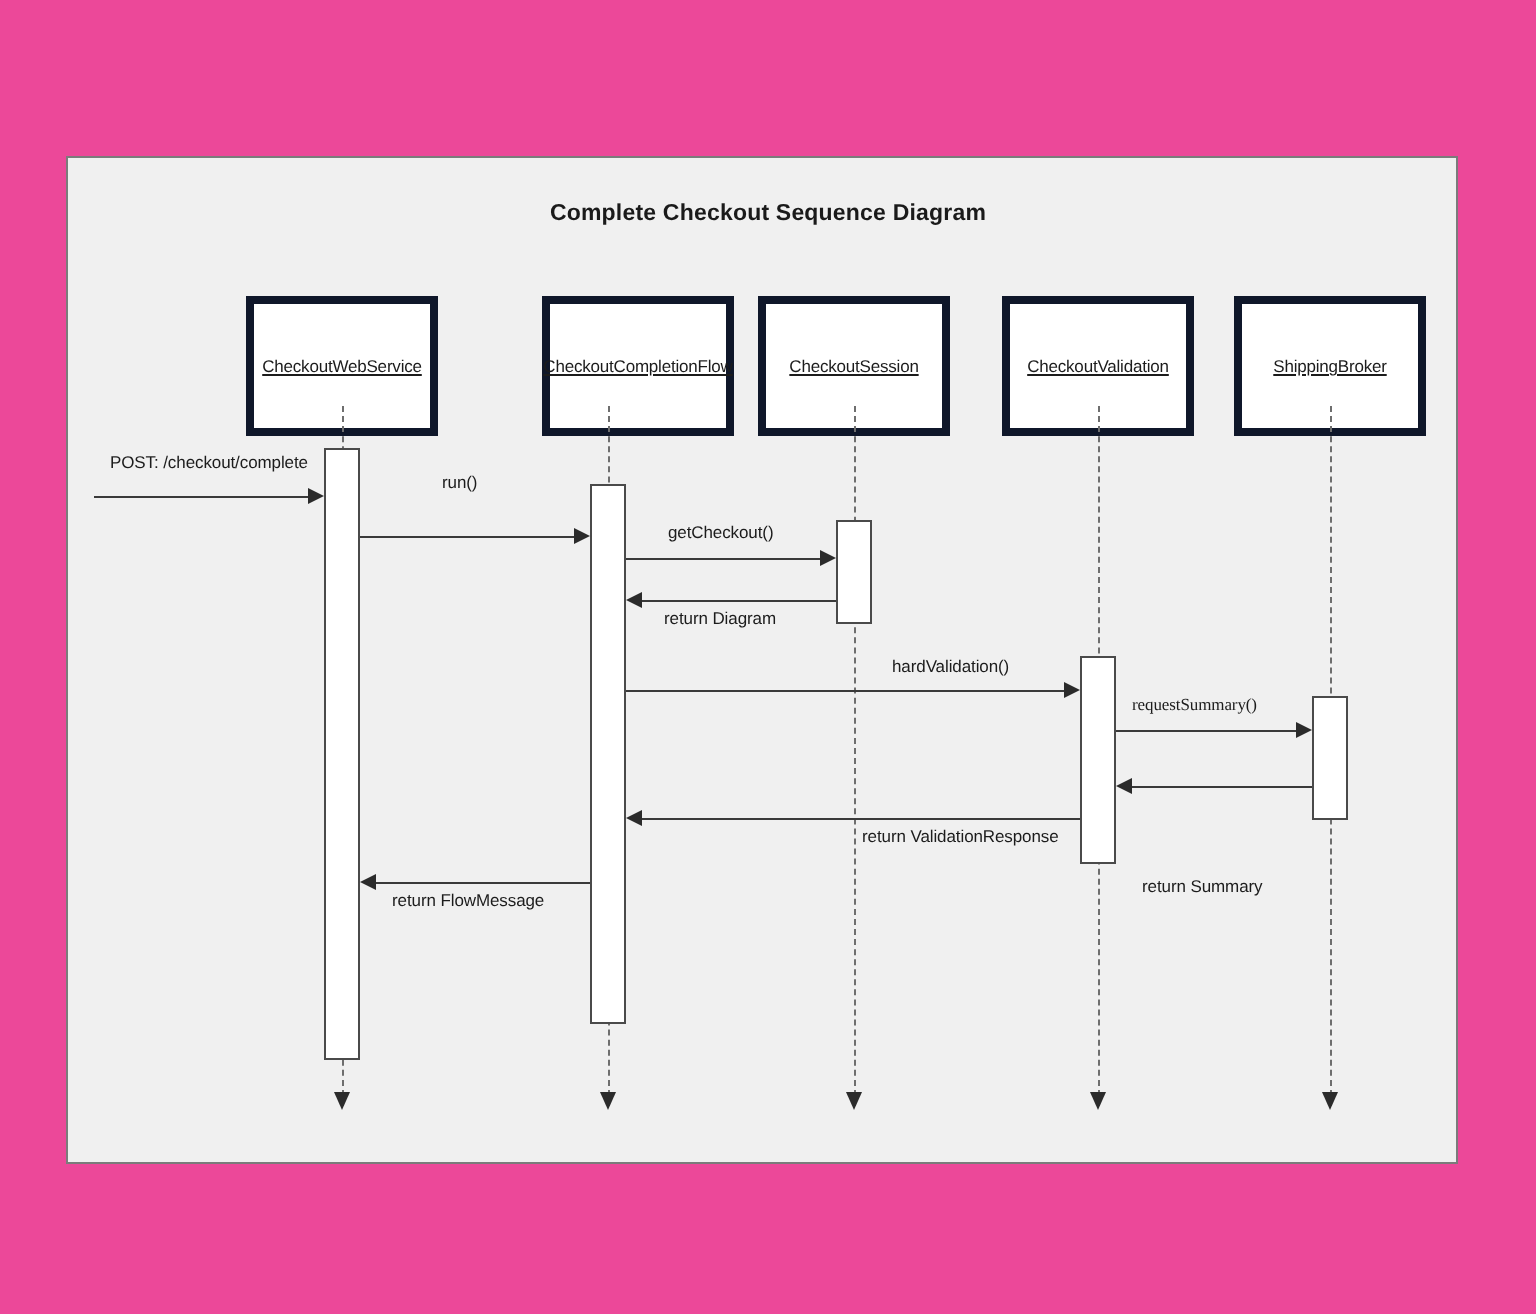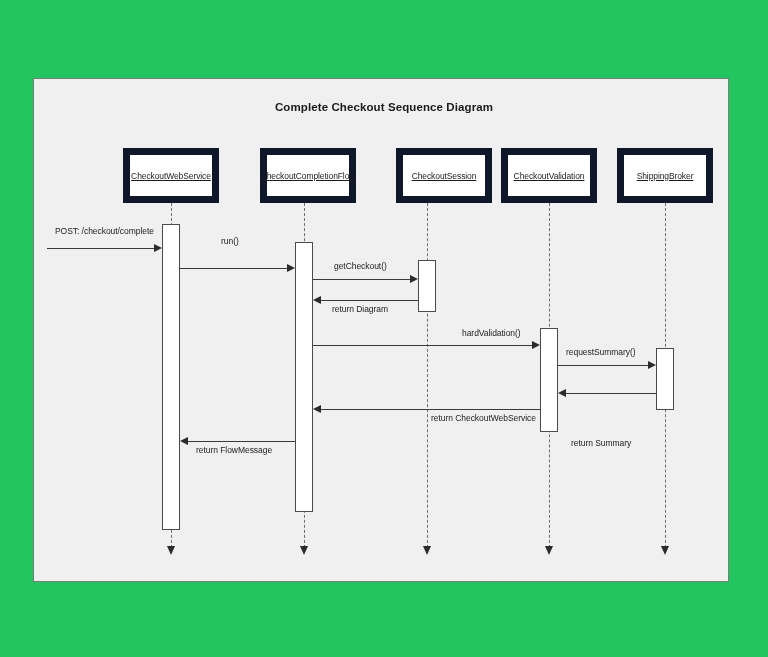--- a/index.html
+++ b/index.html
@@ -6,21 +6,21 @@
   html, body {
     margin: 0;
     padding: 0;
     background: #ffffff;
     font-family: "Liberation Sans", sans-serif;
   }
   #canvas {
     position: relative;
     width: 768px;
     height: 657px;
-    background: #22c55e;
+    background: #ec4899;
     overflow: hidden;
   }
   #diagram-frame {
     position: absolute;
     left: 33px;
     top: 78px;
     width: 696px;
     height: 504px;
     background: #f0f0f0;
     border: 1px solid #7b7b7b;
@@ -34,23 +34,23 @@
     text-align: center;
     font-size: 11.5px;
     font-weight: bold;
     color: #1a1a1a;
     letter-spacing: 0.1px;
   }
   .participant-box {
     position: absolute;
     top: 148px;
     width: 96px;
-    height: 55px;
+    height: 70px;
     background: #ffffff;
-    border: 7px solid #0f172a;
+    border: 4px solid #0f172a;
     box-sizing: border-box;
     display: flex;
     align-items: center;
     justify-content: center;
   }
   .participant-label {
     font-size: 8.5px;
     color: #1c1c1c;
     text-decoration: underline;
     text-align: center;
@@ -119,24 +119,24 @@
 
 <div id="canvas">
 
   <div id="diagram-frame"></div>
 
   <div id="diagram-title">Complete Checkout Sequence Diagram</div>
 
   <div class="participant-box" style="left:123px;">
     <span class="participant-label">CheckoutWebService</span>
   </div>
-  <div class="participant-box" style="left:260px;">
+  <div class="participant-box" style="left:271px;">
     <span class="participant-label">CheckoutCompletionFlow</span>
   </div>
-  <div class="participant-box" style="left:396px;">
+  <div class="participant-box" style="left:379px;">
     <span class="participant-label">CheckoutSession</span>
   </div>
   <div class="participant-box" style="left:501px;">
     <span class="participant-label">CheckoutValidation</span>
   </div>
   <div class="participant-box" style="left:617px;">
     <span class="participant-label">ShippingBroker</span>
   </div>
 
   <div class="lifeline" style="left:171px; height:350px;"></div>
@@ -166,33 +166,33 @@
   <div class="msg-arrow-right" style="left:287px; top:264px;"></div>
 
   <div class="msg-label" style="left:334px; top:261px;">getCheckout()</div>
   <div class="msg-line" style="left:313px; top:279px; width:97px;"></div>
   <div class="msg-arrow-right" style="left:410px; top:275px;"></div>
 
   <div class="msg-label" style="left:332px; top:304px;">return Diagram</div>
   <div class="msg-line" style="left:321px; top:300px; width:97px;"></div>
   <div class="msg-arrow-left" style="left:313px; top:296px;"></div>
 
-  <div class="msg-label" style="left:446px; top:328px;margin-left:16px;">hardValidation()</div>
+  <div class="msg-label" style="left:446px; top:328px;">hardValidation()</div>
   <div class="msg-line" style="left:313px; top:345px; width:219px;"></div>
   <div class="msg-arrow-right" style="left:532px; top:341px;"></div>
 
-  <div class="msg-label" style="left:566px; top:347px;">requestSummary()</div>
+  <div class="msg-label" style="left:566px; top:347px;font-family:Liberation Serif, serif;">requestSummary()</div>
   <div class="msg-line" style="left:558px; top:365px; width:90px;"></div>
   <div class="msg-arrow-right" style="left:648px; top:361px;"></div>
 
   <div class="msg-label" style="left:571px; top:397px;margin-top:41px;">return Summary</div>
   <div class="msg-line" style="left:566px; top:393px; width:90px;"></div>
   <div class="msg-arrow-left" style="left:558px; top:389px;"></div>
 
-  <div class="msg-label" style="left:431px; top:413px;">return CheckoutWebService</div>
+  <div class="msg-label" style="left:431px; top:413px;">return ValidationResponse</div>
   <div class="msg-line" style="left:321px; top:409px; width:219px;"></div>
   <div class="msg-arrow-left" style="left:313px; top:405px;"></div>
 
   <div class="msg-label" style="left:196px; top:445px;">return FlowMessage</div>
   <div class="msg-line" style="left:188px; top:441px; width:107px;"></div>
   <div class="msg-arrow-left" style="left:180px; top:437px;"></div>
 
 </div>
 
 </body></html>

